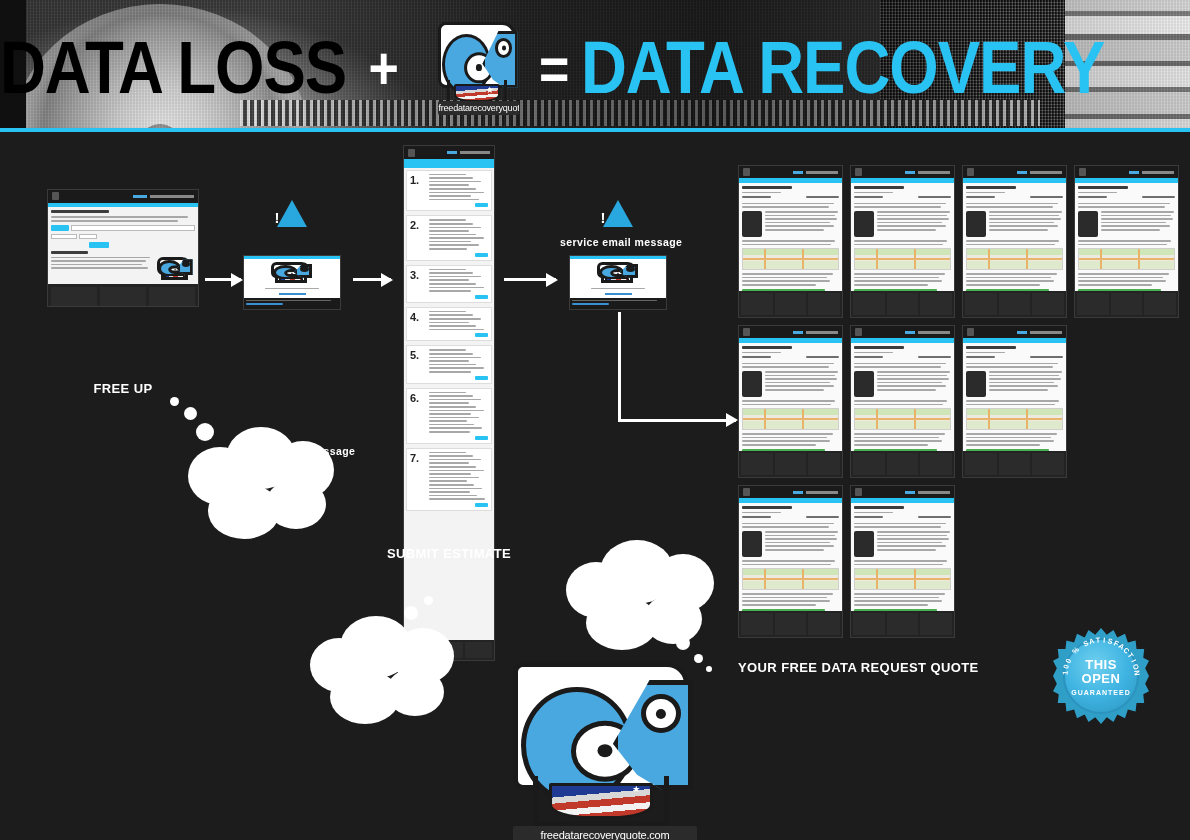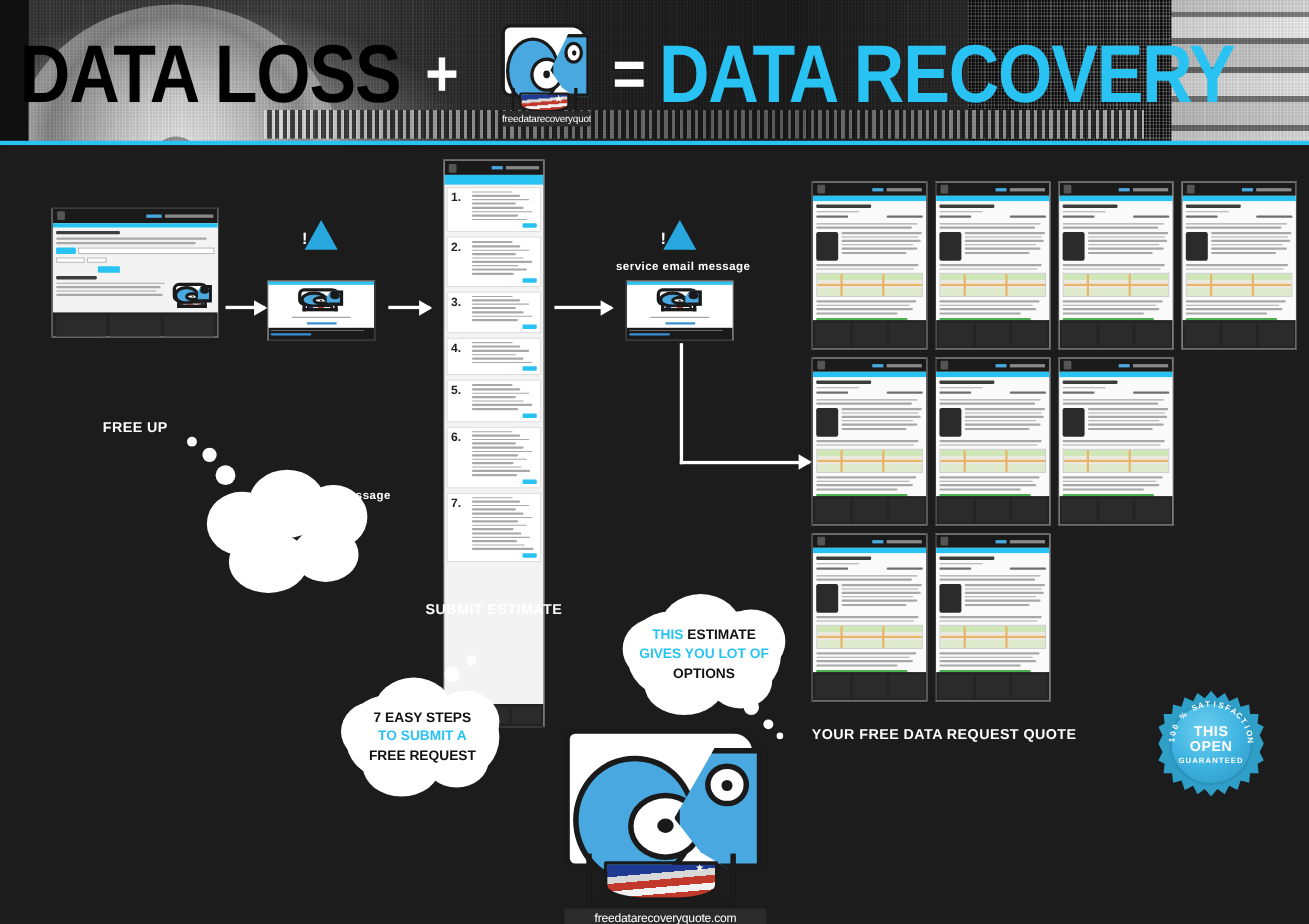--- a/index.html
+++ b/index.html
@@ -66,21 +66,20 @@
   }
   .hdr-dark-left { position:absolute; left:0; top:0; width: 26px; height:132px; background:#111; }
   .hdr-shade {
     position:absolute; inset:0;
     background: linear-gradient(90deg, rgba(0,0,0,.10) 0%, rgba(0,0,0,0) 22%,
                 rgba(0,0,0,.45) 44%, rgba(0,0,0,.55) 60%, rgba(0,0,0,.15) 85%, rgba(0,0,0,0) 100%);
   }
   .hdr-title {
     position: absolute; left: 0; top: 0; width: 1190px; height: 135px;
     display: flex; align-items: center; gap: 0;
-    padding-left: 18px;
   }
   .t-loss {
     font-size: 60px; font-weight: 900; color: #000; letter-spacing: -1px;
     font-family: "Liberation Sans", sans-serif;
     transform: scaleX(1.06) scaleY(1.24); transform-origin: left center;
     white-space: nowrap;
   }
   .t-plus, .t-eq {
     font-size: 52px; font-weight: 900; color: #fff; line-height: 1;
     transform: scaleY(1.15);
@@ -562,45 +561,31 @@
     </div>
 
     <div class="cloud" style="left:296px; top:462px; width:176px; height:130px;">
       <div class="dot" style="left:128px; top:2px;  width:9px;  height:9px;"></div>
       <div class="dot" style="left:108px; top:12px; width:14px; height:14px;"></div>
       <div class="puff" style="left:14px; top:44px; width:58px; height:54px;"></div>
       <div class="puff" style="left:44px; top:22px; width:72px; height:62px;"></div>
       <div class="puff" style="left:96px; top:34px; width:62px; height:56px;"></div>
       <div class="puff" style="left:34px; top:76px; width:70px; height:54px;"></div>
       <div class="puff" style="left:90px; top:74px; width:58px; height:48px;"></div>
-      <div class="body" style="position:absolute; left:18px; top:38px; width:140px; height:76px; font-size:12.5px; border-radius:40px;">
-        <div class="clines">
-            <div><span>7 EASY STEPS</span></div>
-            <div><span class="cy">TO SUBMIT A</span></div>
-            <div><span>FREE REQUEST</span></div>
-          </div>
-      </div>
     </div>
 
     <div class="cloud" style="left:548px; top:392px; width:178px; height:148px;">
       <div class="puff" style="left:18px;  top:38px; width:60px; height:56px;"></div>
       <div class="puff" style="left:52px;  top:16px; width:74px; height:64px;"></div>
       <div class="puff" style="left:104px; top:30px; width:62px; height:58px;"></div>
       <div class="puff" style="left:38px;  top:72px; width:72px; height:54px;"></div>
       <div class="puff" style="left:96px;  top:70px; width:58px; height:50px;"></div>
       <div class="dot" style="left:128px; top:112px; width:14px; height:14px;"></div>
       <div class="dot" style="left:146px; top:130px; width:9px;  height:9px;"></div>
       <div class="dot" style="left:158px; top:142px; width:6px;  height:6px;"></div>
-      <div class="body" style="position:absolute; left:22px; top:32px; width:140px; height:78px; font-size:12.5px; border-radius:40px;">
-        <div class="clines">
-            <div><span class="cy">THIS </span><span>ESTIMATE</span></div>
-            <div><span class="cy">GIVES YOU LOT OF</span></div>
-            <div><span>OPTIONS</span></div>
-          </div>
-      </div>
     </div>
 
     <div class="qgrid" id="quote-grid" style="left:738px; top:33px; width:450px;">
         <div class="qrow">
           <div class="shot" style="position: relative; width: 105px; height: 153px;">
             <div class="topbar" style="height:8%">
               <div class="logo-sq"></div>
               <div class="nav">
                 <i style="width:10px"></i>
                 <i class="g" style="width:32px"></i>

